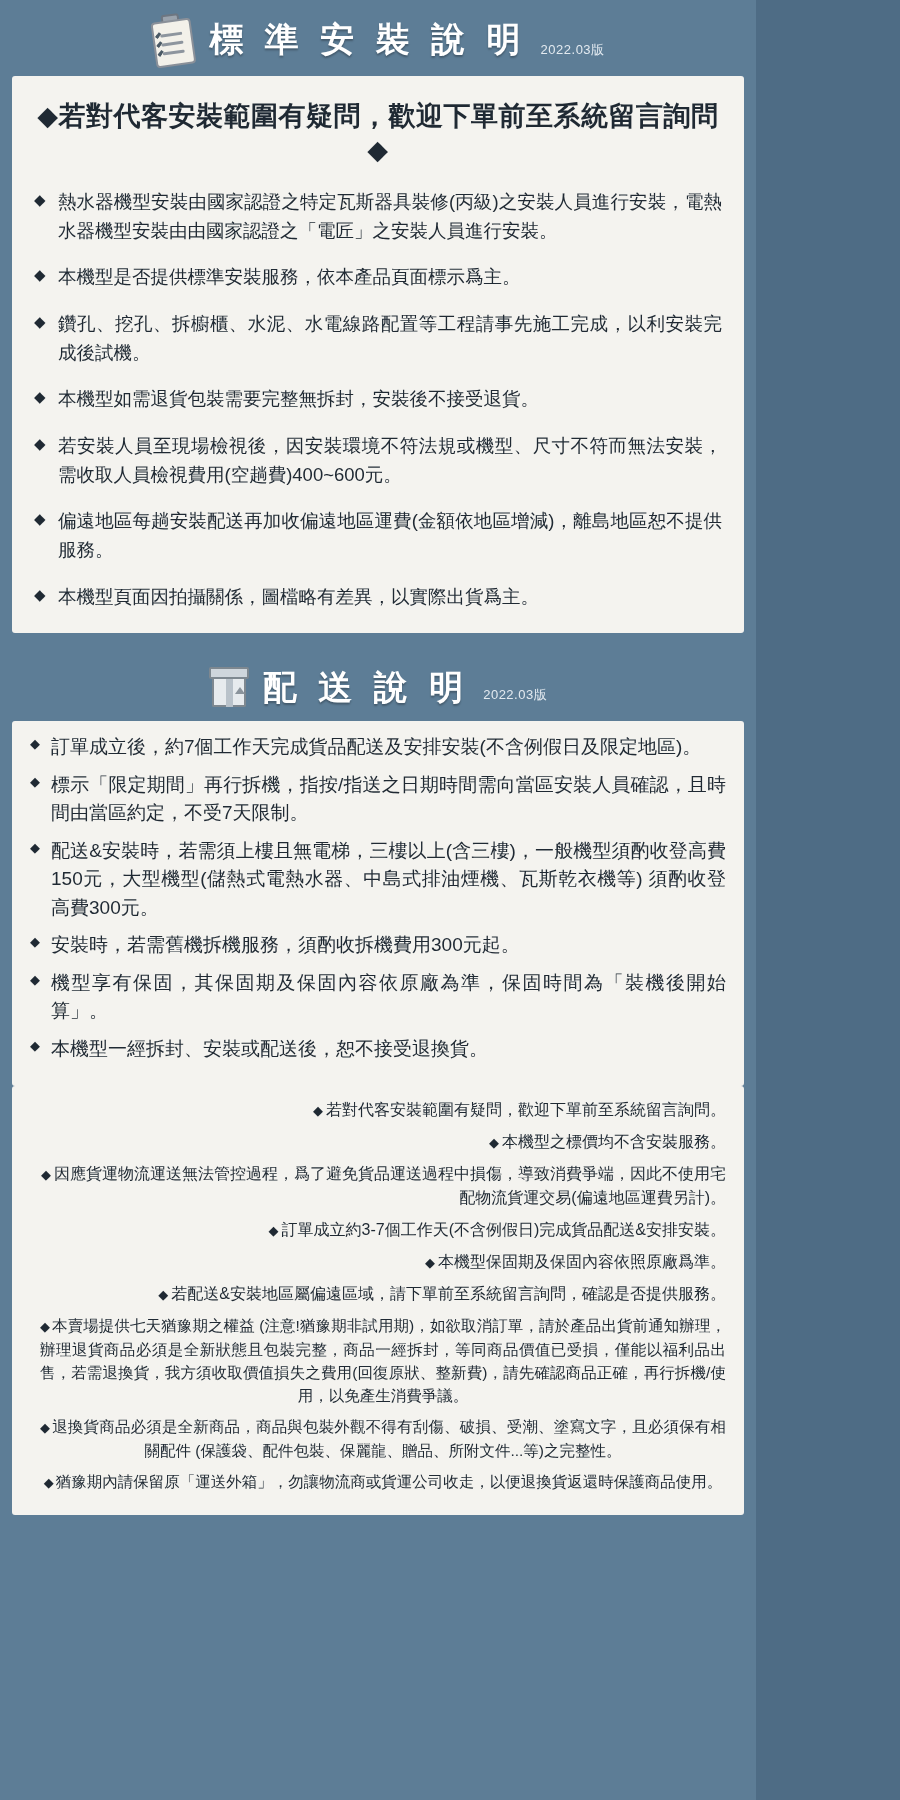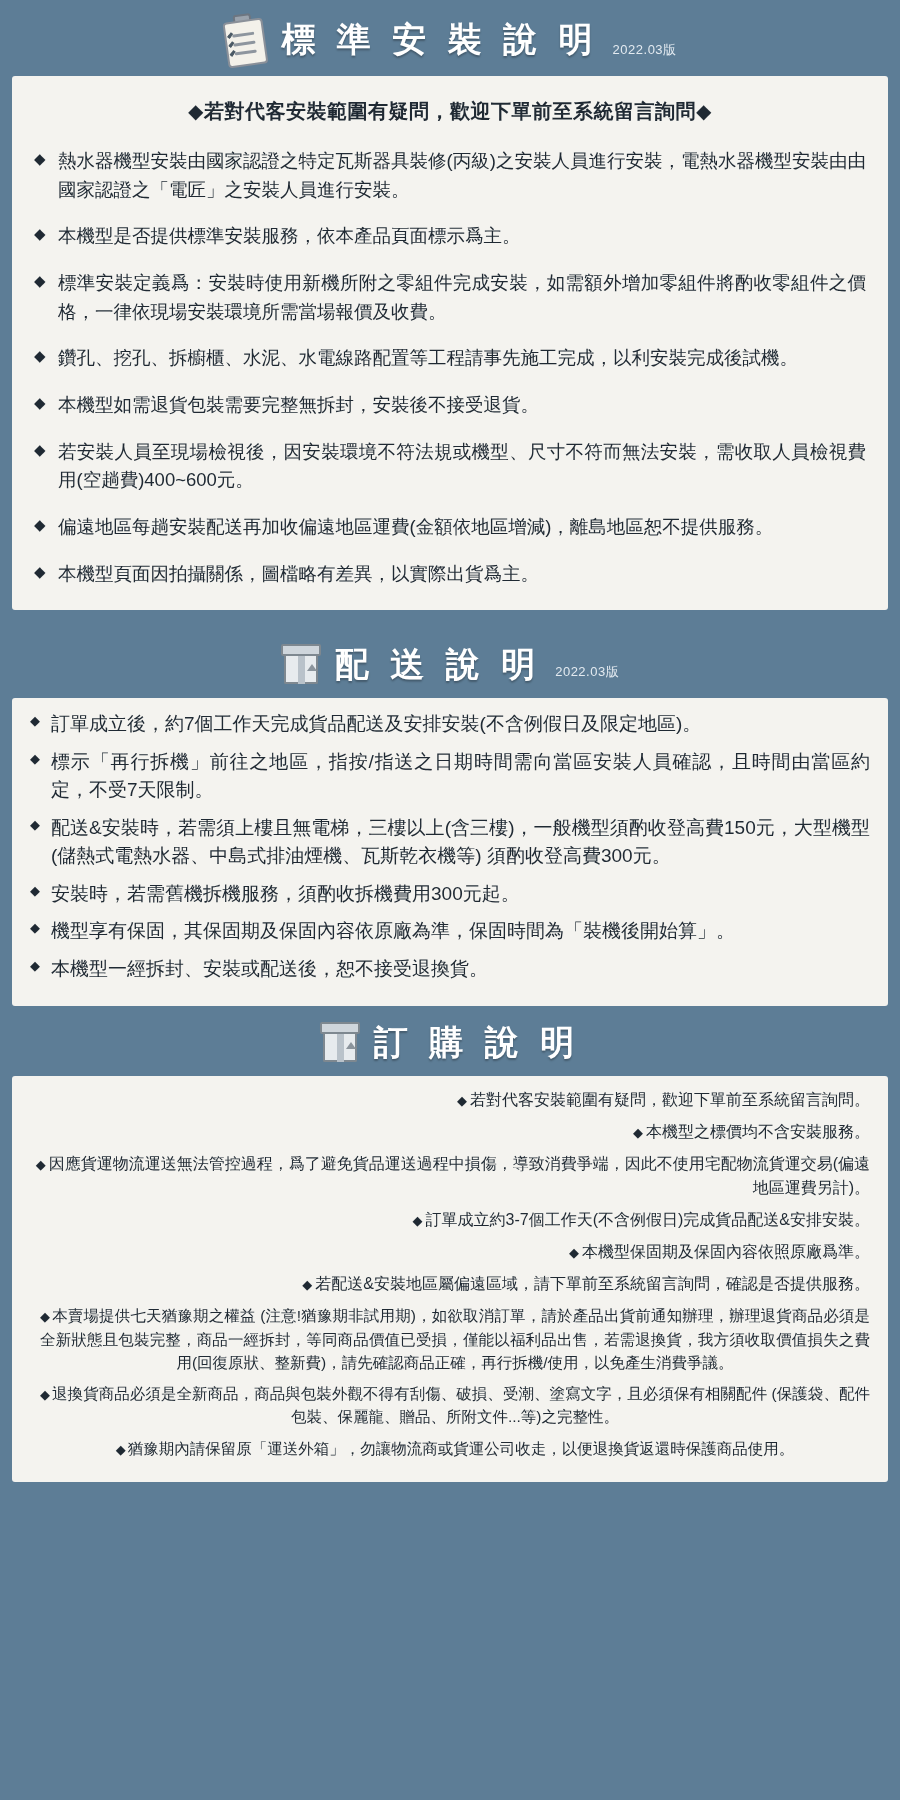--- a/index.html
+++ b/index.html
@@ -6,21 +6,21 @@
   html, body { margin: 0; padding: 0; }
   body {
     width: 900px;
     height: 1800px;
     background: #4e6c85;
     font-family: "Liberation Sans", "DejaVu Sans", sans-serif;
     color: #1f2933;
     overflow: hidden;
   }
   .page {
-    width: 900px;
+    width: 756px;
     height: 1800px;
     position: relative;
     background: linear-gradient(#5d7d96 0%, #5d7d96 100%);
   }
 
   
   .sec-head {
     display: flex;
     align-items: center;
     justify-content: center;
@@ -103,21 +103,21 @@
   .panel {
     background: #f4f3ef;
     border-radius: 3px;
     margin: 0 12px;
     padding: 18px 22px 20px 22px;
   }
   .panel.tight { padding: 12px 18px 14px 18px; }
 
   .lead {
     text-align: center;
-    font-size: 20px;
+    font-size: 27px;
     font-weight: bold;
     margin: 4px 0 22px 0;
     letter-spacing: 0.5px;
   }
 
   ul.items { list-style: none; margin: 0; padding: 0; }
   ul.items li {
     position: relative;
     padding-left: 24px;
     margin-bottom: 18px;
@@ -186,21 +186,20 @@
     </div>
     <div class="sec-title">標 準 安 裝 說 明</div>
     <div class="sec-ver">2022.03版</div>
   </div>
 
   <div class="panel">
     <div class="lead">◆若對代客安裝範圍有疑問，歡迎下單前至系統留言詢問◆</div>
     <ul class="items">
       <li>熱水器機型安裝由國家認證之特定瓦斯器具裝修(丙級)之安裝人員進行安裝，電熱水器機型安裝由由國家認證之「電匠」之安裝人員進行安裝。</li>
       <li>本機型是否提供標準安裝服務，依本產品頁面標示爲主。</li>
-      <li>標準安裝定義爲：安裝時使用新機所附之零組件完成安裝，如需額外增加零組件將酌收零組件之價格，一律依現場安裝環境所需當場報價及收費。</li>
       <li>鑽孔、挖孔、拆櫥櫃、水泥、水電線路配置等工程請事先施工完成，以利安裝完成後試機。</li>
       <li>本機型如需退貨包裝需要完整無拆封，安裝後不接受退貨。</li>
       <li>若安裝人員至現場檢視後，因安裝環境不符法規或機型、尺寸不符而無法安裝，需收取人員檢視費用(空趟費)400~600元。</li>
       <li>偏遠地區每趟安裝配送再加收偏遠地區運費(金額依地區增減)，離島地區恕不提供服務。</li>
       <li>本機型頁面因拍攝關係，圖檔略有差異，以實際出貨爲主。</li>
     </ul>
   </div>
 
   <div class="gap-md"></div>
 
@@ -211,37 +210,28 @@
       <div class="top"></div>
       <div class="arrow"></div>
     </div>
     <div class="sec-title">配 送 說 明</div>
     <div class="sec-ver">2022.03版</div>
   </div>
 
   <div class="panel tight">
     <ul class="items sm">
       <li>訂單成立後，約7個工作天完成貨品配送及安排安裝(不含例假日及限定地區)。</li>
-      <li>標示「再行拆機」前往之地區，指按/指送之日期時間需向當區安裝人員確認，且時間由當區約定，不受7天限制。</li>
+      <li>標示「限定期間」再行拆機，指按/指送之日期時間需向當區安裝人員確認，且時間由當區約定，不受7天限制。</li>
       <li>配送&amp;安裝時，若需須上樓且無電梯，三樓以上(含三樓)，一般機型須酌收登高費150元，大型機型(儲熱式電熱水器、中島式排油煙機、瓦斯乾衣機等) 須酌收登高費300元。</li>
       <li>安裝時，若需舊機拆機服務，須酌收拆機費用300元起。</li>
       <li>機型享有保固，其保固期及保固內容依原廠為準，保固時間為「裝機後開始算」。</li>
       <li>本機型一經拆封、安裝或配送後，恕不接受退換貨。</li>
     </ul>
   </div>
 
-  <div class="sec-head">
-    <div class="box-icon">
-      <div class="body"></div>
-      <div class="tape"></div>
-      <div class="top"></div>
-      <div class="arrow"></div>
-    </div>
-    <div class="sec-title">訂 購 說 明</div>
-  </div>
 
   <div class="panel tight">
     <ul class="items center">
       <li><span class="dia">◆</span><span>若對代客安裝範圍有疑問，歡迎下單前至系統留言詢問。</span></li>
       <li><span class="dia">◆</span><span>本機型之標價均不含安裝服務。</span></li>
       <li><span class="dia">◆</span><span>因應貨運物流運送無法管控過程，爲了避免貨品運送過程中損傷，導致消費爭端，因此不使用宅配物流貨運交易(偏遠地區運費另計)。</span></li>
       <li><span class="dia">◆</span><span>訂單成立約3-7個工作天(不含例假日)完成貨品配送&amp;安排安裝。</span></li>
       <li><span class="dia">◆</span><span>本機型保固期及保固內容依照原廠爲準。</span></li>
       <li><span class="dia">◆</span><span>若配送&amp;安裝地區屬偏遠區域，請下單前至系統留言詢問，確認是否提供服務。</span></li>
     </ul>

